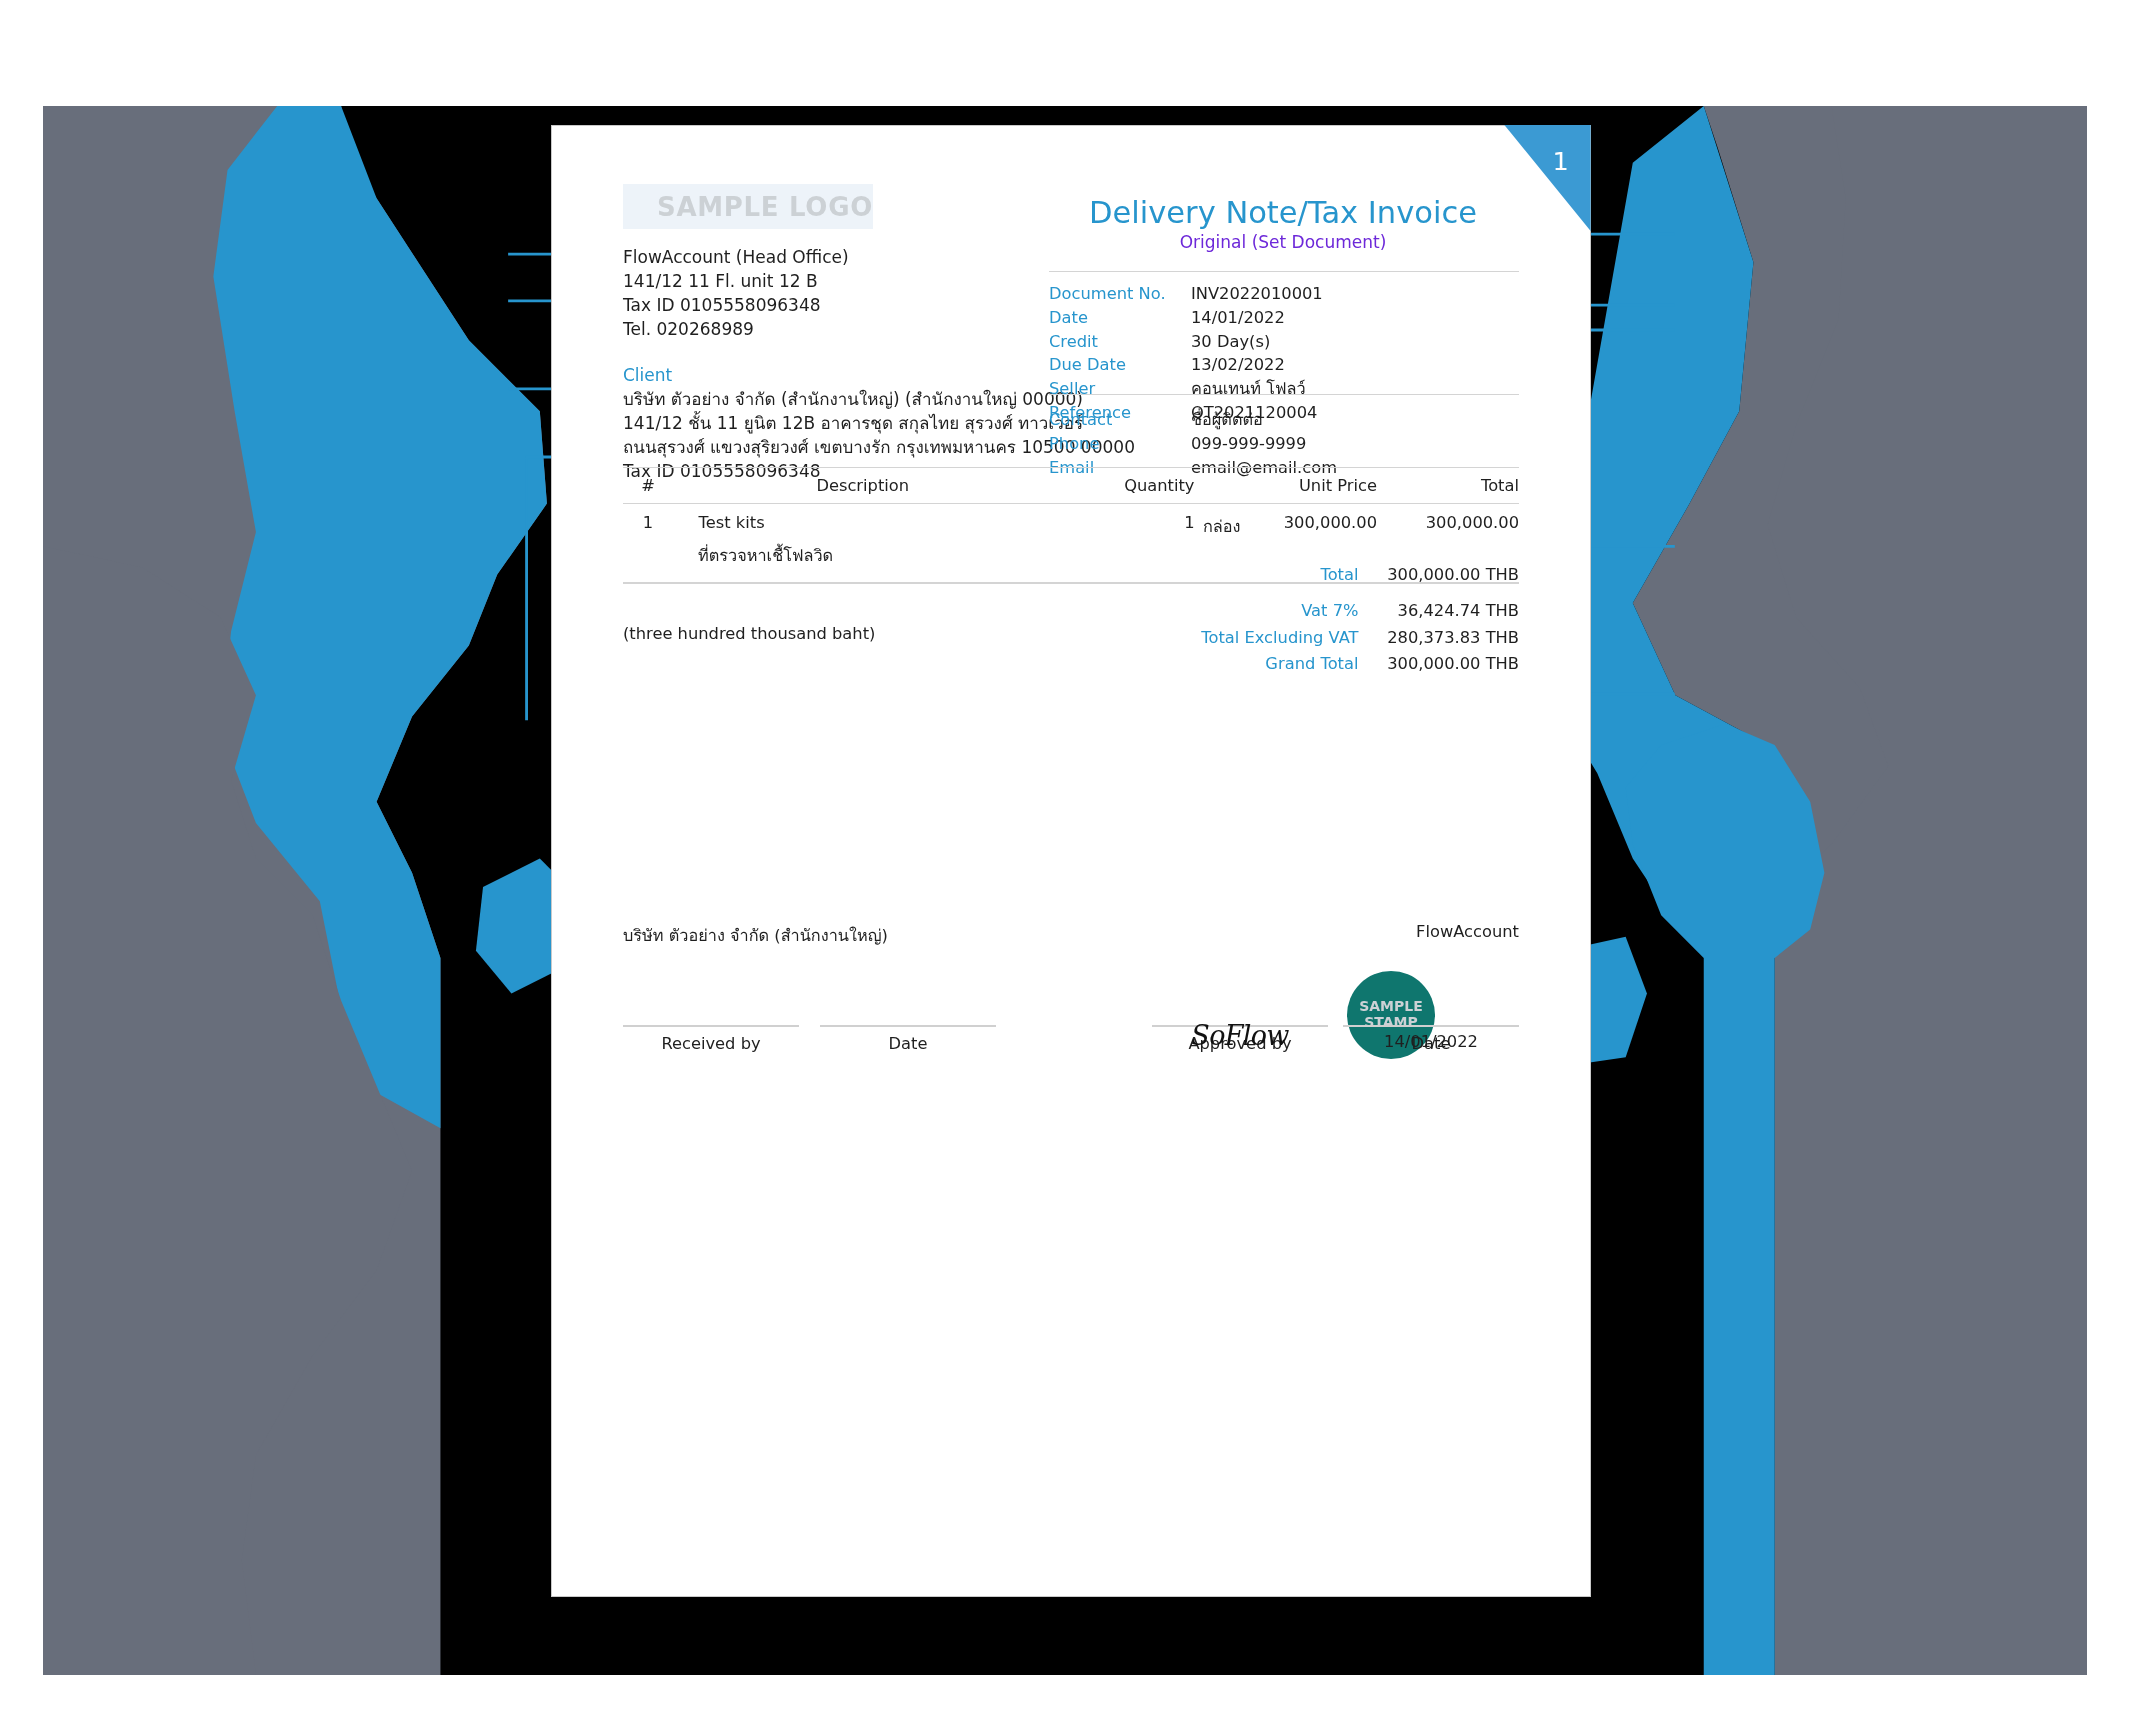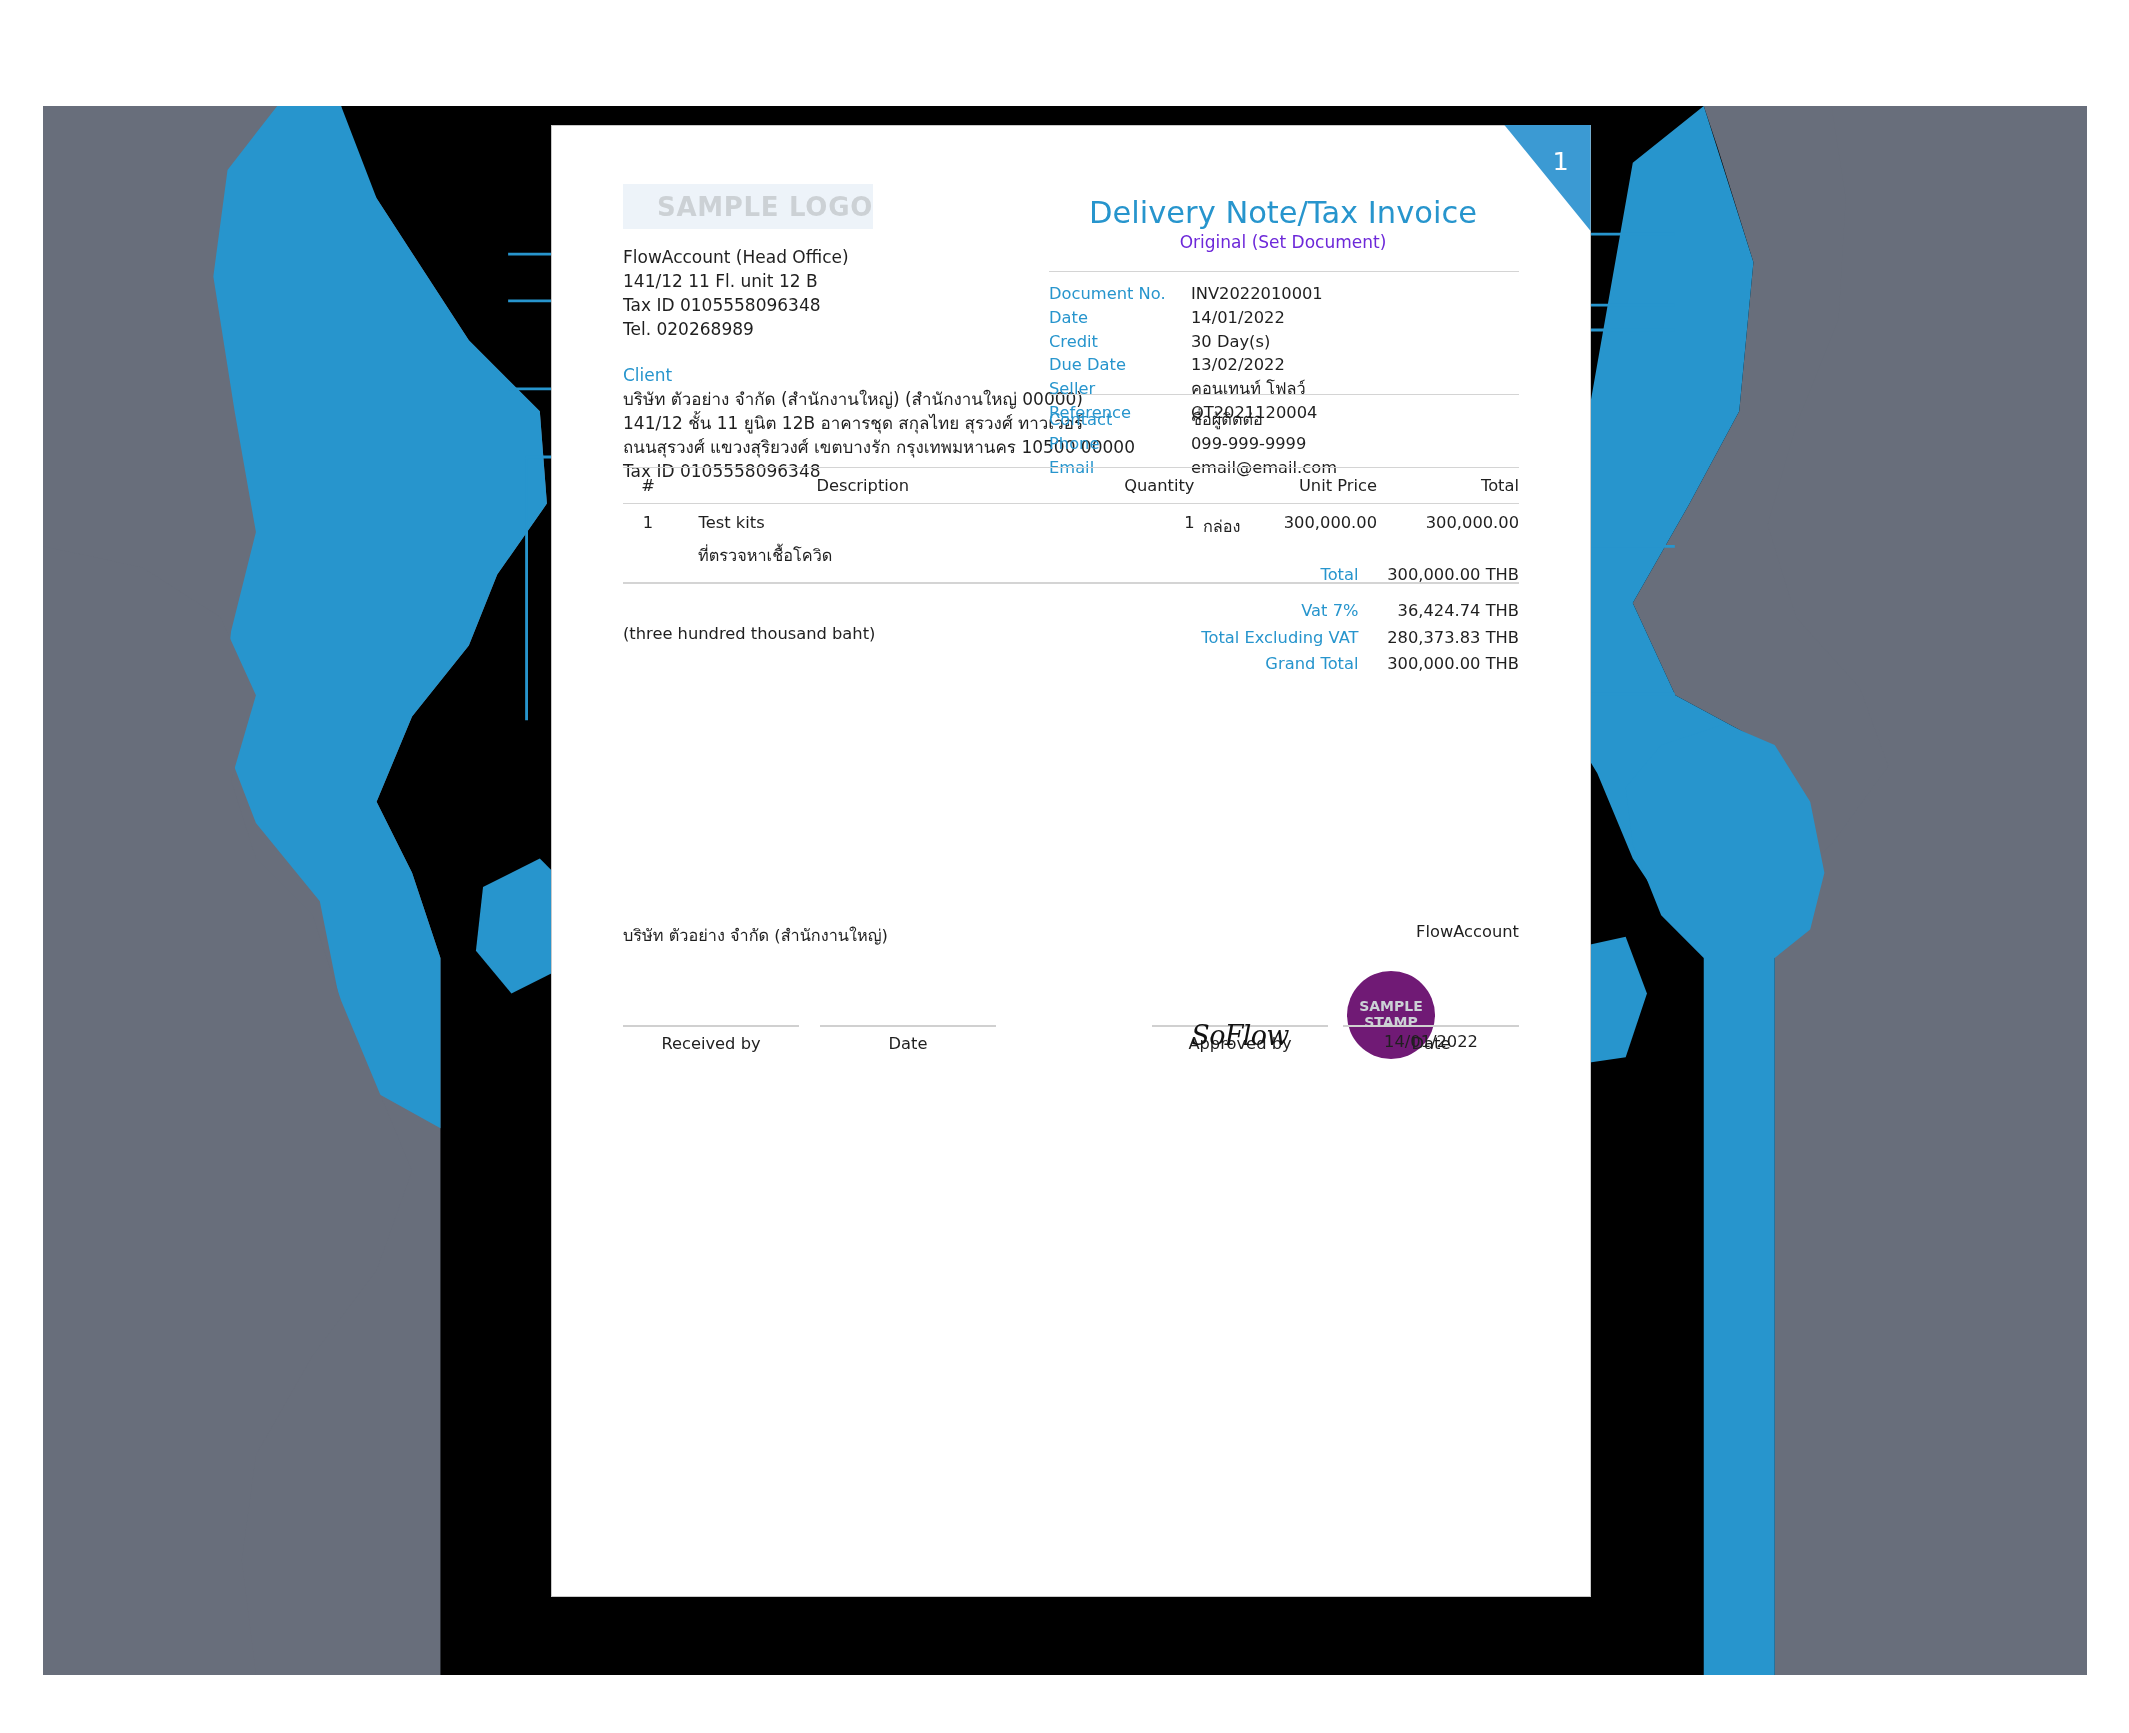--- a/index.html
+++ b/index.html
@@ -79,21 +79,21 @@
   .sigzone{position:absolute;left:71px;top:842px;width:896px;height:85px;}
   .sig{position:absolute;bottom:0;}
   .sig .line{height:2.1px;background:#d0d0d0;}
   .sig .cap{text-align:center;font-size:16.3px;color:#1f1f1f;padding-top:7px;}
   .sig .above{position:absolute;bottom:2.1px;left:0;right:0;text-align:center;}
   .sig-script{font-family:"DejaVu Serif","Liberation Serif",serif;font-style:italic;
      font-size:27px;color:#111;transform:skewX(-8deg);letter-spacing:-0.7px;}
   .sig-date{font-size:16.3px;color:#1f1f1f;}
 
   .stamp{position:absolute;left:795px;top:845px;width:88px;height:88px;border-radius:50%;
-    background:#701a75;display:flex;align-items:center;justify-content:center;flex-direction:column;}
+    background:#0f766e;display:flex;align-items:center;justify-content:center;flex-direction:column;}
   .stamp span{font-size:14px;font-weight:bold;color:#ccd1d5;line-height:1.12;}
 
   
   #calls{position:absolute;left:0;top:0;width:2129px;height:1733px;pointer-events:none;}
 </style>
 </head>
 <body>
 
 <div id="stage">
 
@@ -241,21 +241,21 @@
         </div>
         <div class="tbl-line"></div>
         <div class="tbl-row">
           <div class="c-idx">1</div>
           <div class="c-desc-l">Test kits</div>
           <div class="c-qty">1</div>
           <div class="c-unit">กล่อง</div>
           <div class="c-price">300,000.00</div>
           <div class="c-total">300,000.00</div>
         </div>
-        <div class="desc2">ที่ตรวจหาเชื้อโควิด</div>
+        <div class="desc2">ที่ตรวจหาเชื้โฟลวิด</div>
         <div class="tbl-line"></div>
       </div>
 
       <div class="totals">
         <div class="t-row">
           <div class="t-k">Total</div>
           <div class="t-v">300,000.00 THB</div>
         </div>
         <div class="t-gap"></div>
         <div class="t-row">

